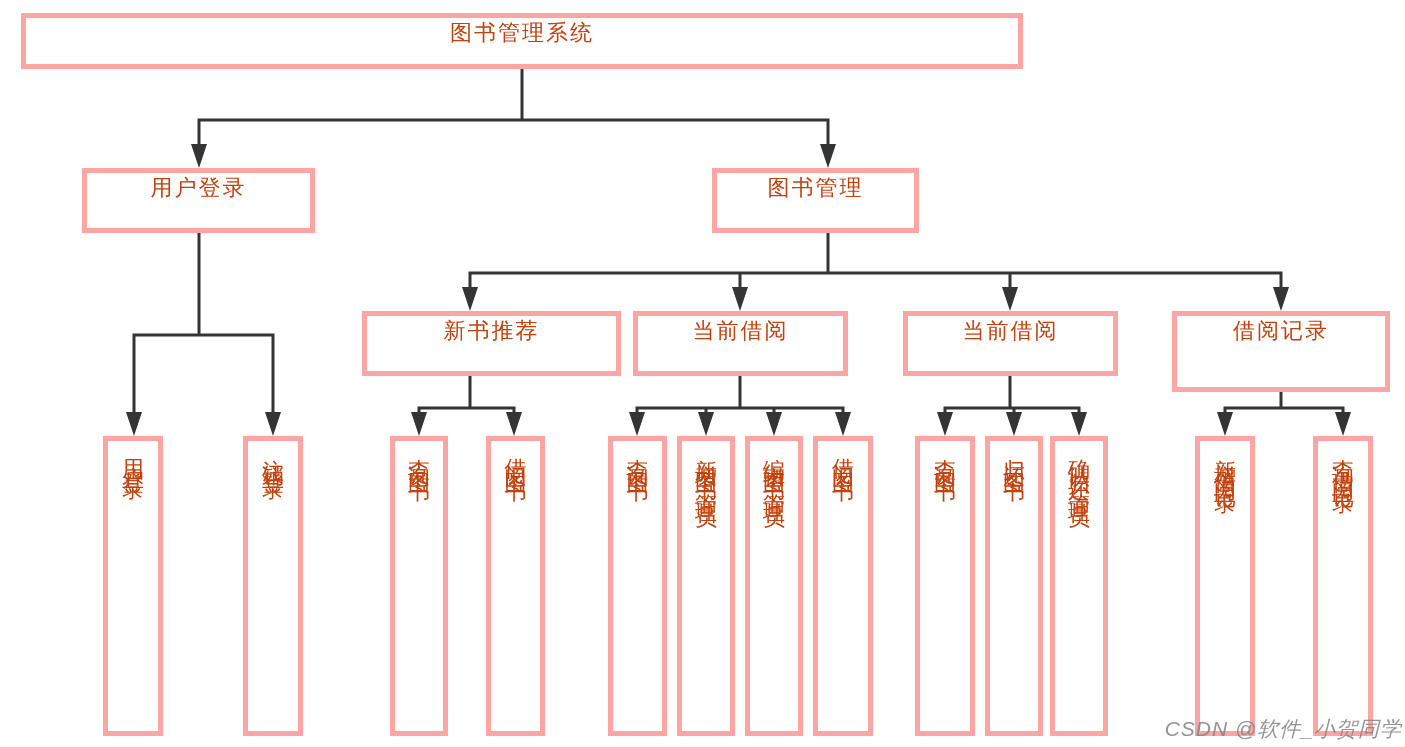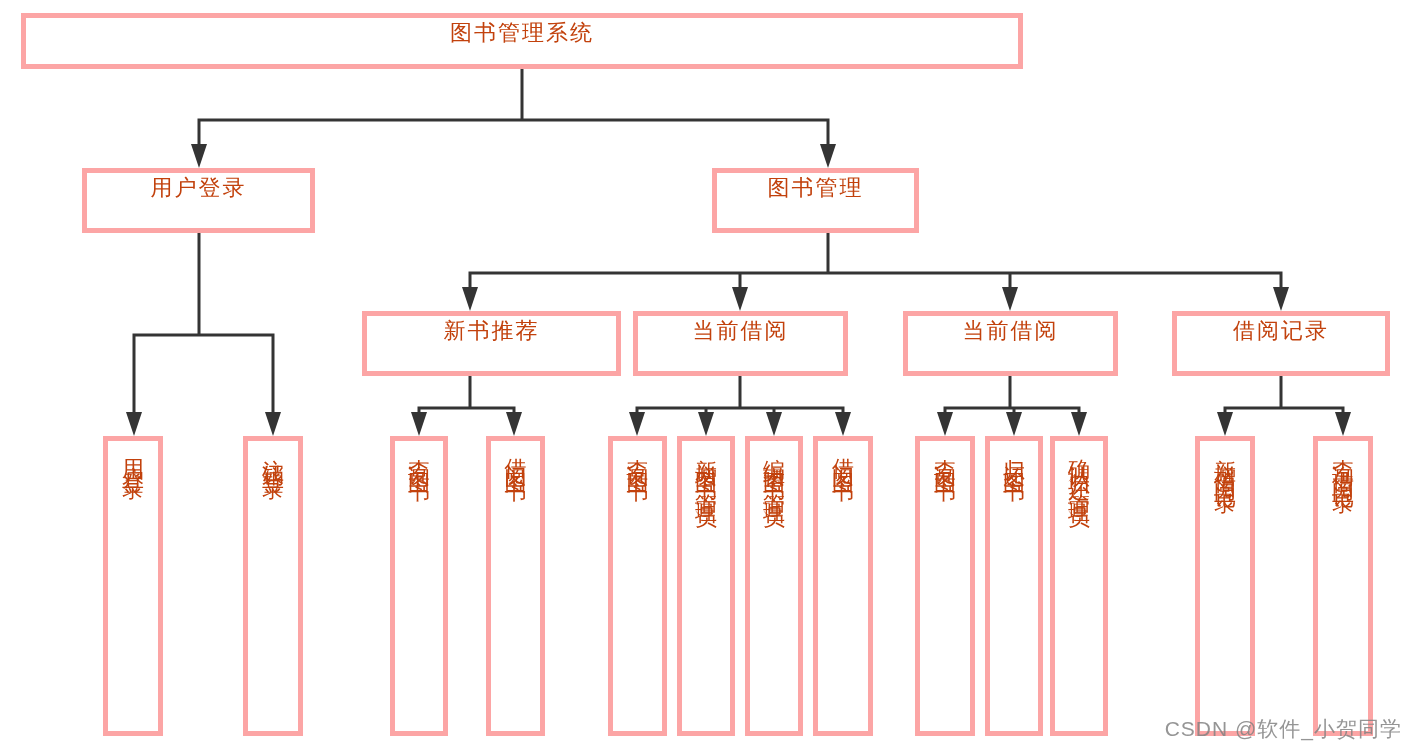--- a/index.html
+++ b/index.html
@@ -35,20 +35,21 @@
   }
   .watermark {
     position: absolute;
     right: 3px;
     bottom: 4px;
     font-size: 21px;
     letter-spacing: 1px;
     color: rgba(130, 130, 130, 0.85);
     z-index: 5;
     white-space: nowrap;
+    font-style: italic;
   }
 </style>
 </head>
 <body>
 
 <div class="canvas">
 
   <svg class="wires" viewBox="0 0 1405 747" xmlns="http://www.w3.org/2000/svg" fill="none" stroke="#343434" stroke-width="3">
 
     <path d="M522 69 V120 M197.5 120 H829.5 M199 120 V146 M828 120 V146"></path>
@@ -98,21 +99,21 @@
 
   <div class="box h" style="left:362px;top:311px;width:259px;height:65px">
     <span>新书推荐</span>
   </div>
   <div class="box h" style="left:633px;top:311px;width:215px;height:65px">
     <span>当前借阅</span>
   </div>
   <div class="box h" style="left:903px;top:311px;width:215px;height:65px">
     <span>当前借阅</span>
   </div>
-  <div class="box h" style="left:1172px;top:311px;width:218px;height:65px">
+  <div class="box h" style="left:1172px;top:311px;width:218px;height:81px">
     <span>借阅记录</span>
   </div>
 
   <div class="box v" style="left:103px;top:436px;width:60px;height:300px">
     <span>用户登录</span>
   </div>
   <div class="box v" style="left:243px;top:436px;width:60px;height:300px">
     <span>注销登录</span>
   </div>
 

